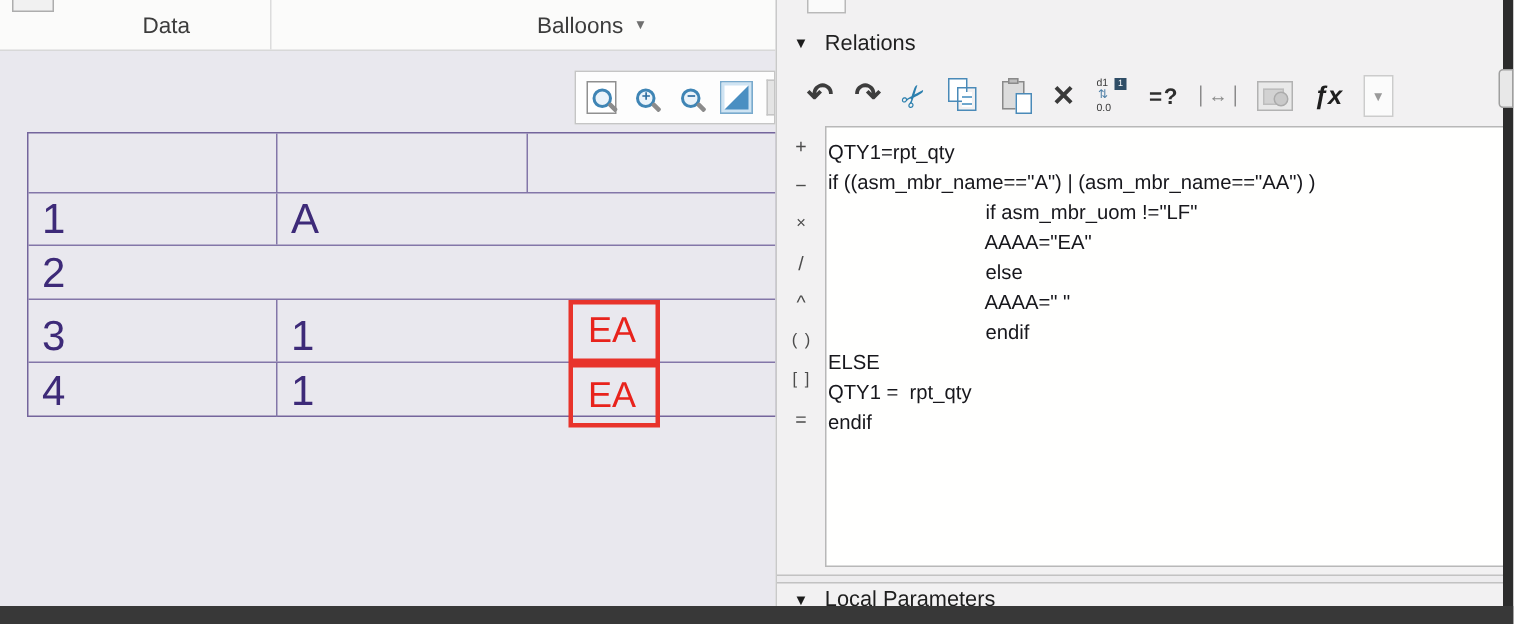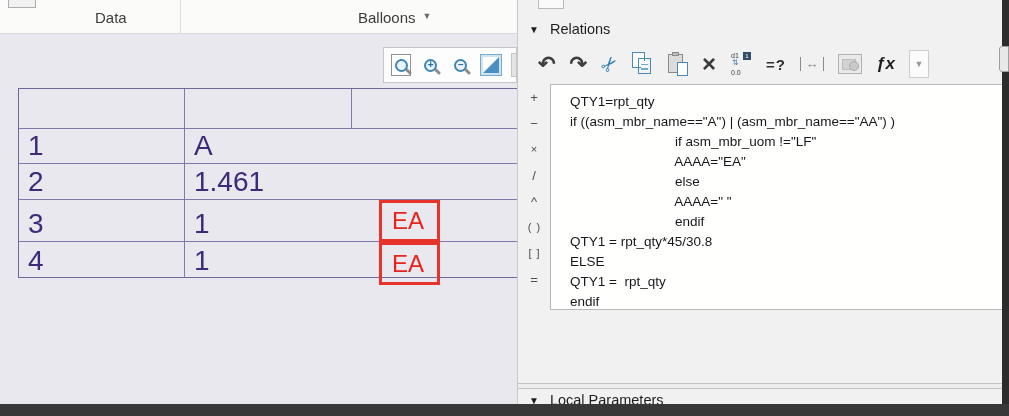--- a/index.html
+++ b/index.html
@@ -105,22 +105,22 @@
   .dd-btn { width:20px; height:28px; background:#fbfbfb; border:1px solid #cccccc;
     display:flex; align-items:center; justify-content:center; }
   .dd-btn span { font-size:9px; color:#9a9a9a; }
 
   
   #op-gutter { left:1px; top:84px; width:31px; display:flex; flex-direction:column; }
   .op { height:26px; display:flex; align-items:center; justify-content:center;
     font-size:13px; color:#4c4c4c; letter-spacing:1px; }
 
   
-  #rel-editor { left:32px; top:84px; width:452px; height:226px; background:#fffffe;
-    border:1px solid #b8b8b8; border-right:none; padding:7px 0 0 19px; overflow:hidden; }
+  #rel-editor { left:32px; top:84px; width:452px; height:294px; background:#fffffe;
+    border:1px solid #b8b8b8; border-right:none; padding:7px 0 0 1px; overflow:hidden; }
   .code-line { white-space:pre; font-size:13.5px; line-height:20px; color:#17171c;
     font-family:"Liberation Sans", sans-serif; }
 
   #splitter { left:0; top:383px; width:485px; height:6px;
     border-top:1px solid #c2c2c2; border-bottom:1px solid #c2c2c2; background:#edecee; }
 
   
   #bottom-bar { left:0; top:404px; width:1009px; height:12px; background:#383838; }
   #right-strip { left:1002px; top:0; width:7px; height:416px; background:#2c2c2c; }
   #right-strip-btn { left:999px; top:46px; width:10px; height:26px; background:#e8e8e8;
@@ -166,21 +166,20 @@
       <div class="t-cell c1"></div>
       <div class="t-cell c2"></div>
       <div class="t-cell c3"></div>
     </div>
     <div class="t-row" style="top:40px; height:35px;">
       <div class="t-cell c1">1</div>
       <div class="t-cell c2">A</div>
     </div>
     <div class="t-row" style="top:75px; height:36px;">
       <div class="t-cell c1">2</div>
-      <div class="t-cell c3">1.461</div>
     </div>
     <div class="t-row" style="top:111px; height:42px;">
       <div class="t-cell c1">3</div>
       <div class="t-cell c3">1</div>
     </div>
     <div class="t-row" style="top:153px; height:36px;">
       <div class="t-cell c1">4</div>
       <div class="t-cell c3">1</div>
     </div>
   </div>
@@ -268,21 +267,20 @@
 
   <div id="rel-editor" class="abs">
     <div class="code-line">QTY1=rpt_qty</div>
     <div class="code-line"></div>
     <div class="code-line">if ((asm_mbr_name=="A") | (asm_mbr_name=="AA") )</div>
     <div class="code-line">                            if asm_mbr_uom !="LF"</div>
     <div class="code-line">                            AAAA="EA"</div>
     <div class="code-line">                            else</div>
     <div class="code-line">                            AAAA=" "</div>
     <div class="code-line">                            endif</div>
-    <div class="code-line">QTY1 = rpt_qty*45/30.8</div>
     <div class="code-line">ELSE</div>
     <div class="code-line">QTY1 =  rpt_qty</div>
     <div class="code-line">endif</div>
   </div>
 
   <div id="splitter" class="abs"></div>
 
   <div id="localparams-hdr" class="abs section-hdr">
     <span class="tri">▼</span>
     <span class="hdr-text">Local Parameters</span>

